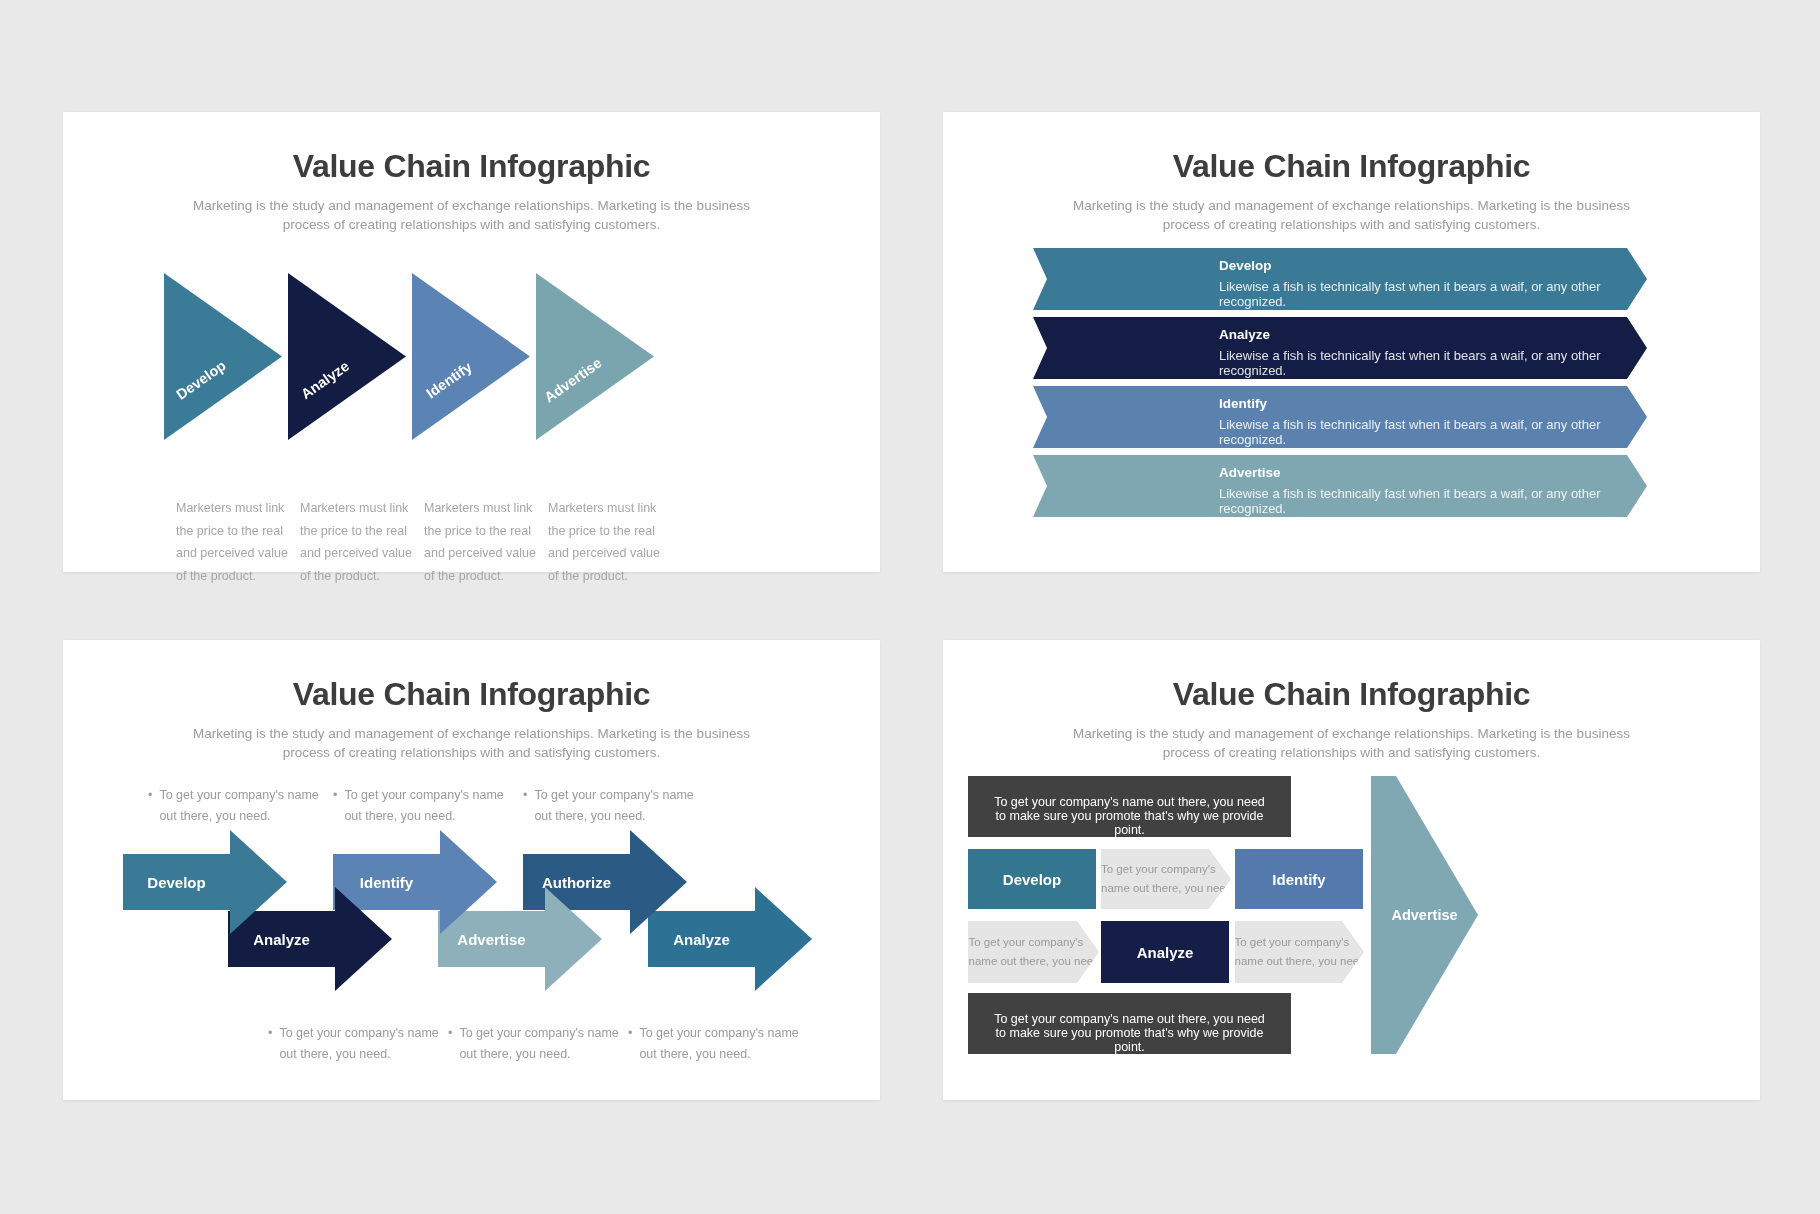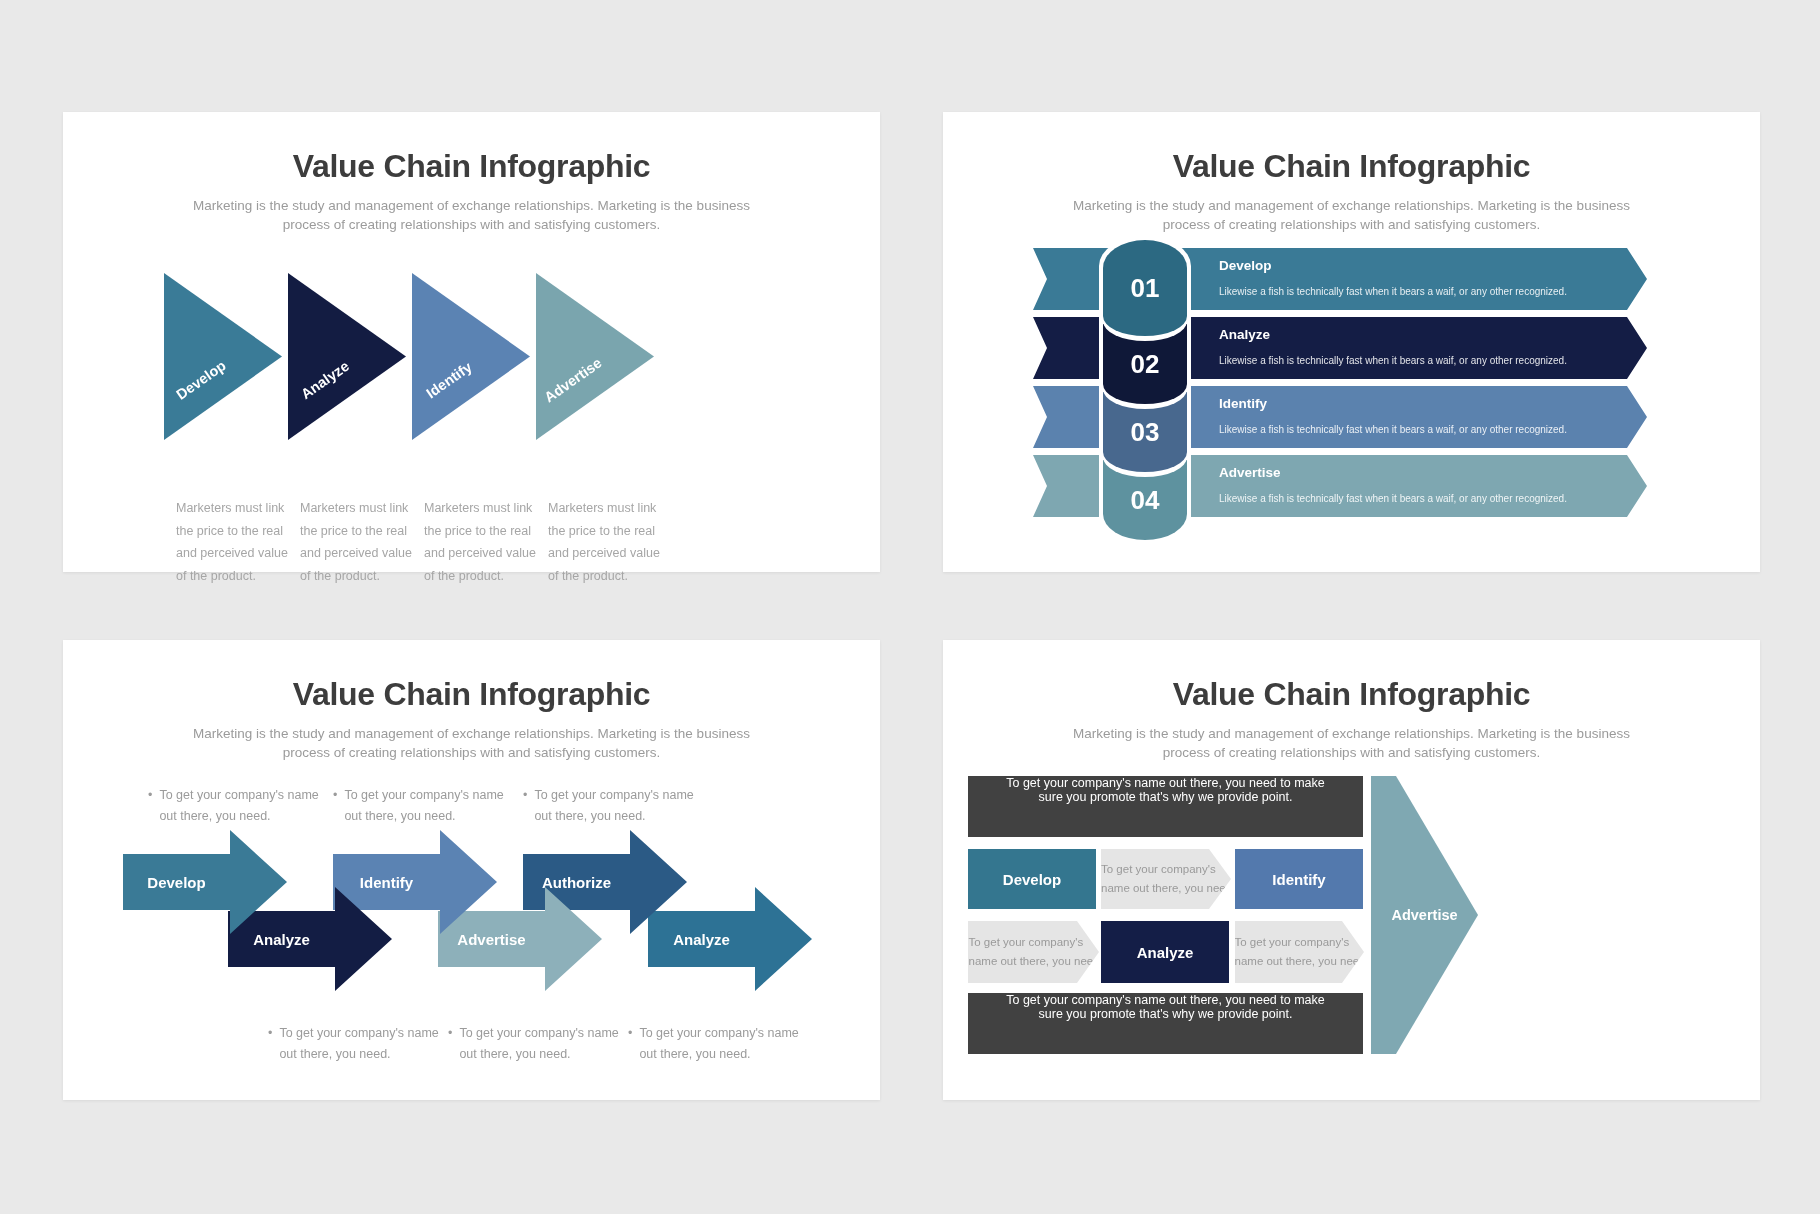--- a/index.html
+++ b/index.html
@@ -37,21 +37,21 @@
   }
 
   
   .band {
     position:absolute; left:90px; width:614px; height:62px; box-sizing:border-box;
     padding:10px 0 0 186px;
     clip-path:polygon(0 0, calc(100% - 20px) 0, 100% 50%, calc(100% - 20px) 100%, 0 100%, 14px 50%);
     z-index:1;
   }
   .band-title { font-size:13.5px; font-weight:700; color:#fff; }
-  .band-desc  { font-size:10px; color:rgba(255,255,255,.88); margin-top:13px; }
+  .band-desc  { font-size:13px; color:rgba(255,255,255,.88); margin-top:6px; }
   .cylinder {
     position:absolute; left:156px; top:124px; width:92px; box-sizing:border-box;
     padding:4px; background:#fff; z-index:2;
     border-radius:46px 46px 46px 46px / 30px 30px 26px 26px;
   }
   .cyl-seg {
     position:relative; width:84px; display:flex; align-items:center; justify-content:center;
     color:#fff; font-weight:700; font-size:26px;
     border-radius:0 0 50% 50% / 0 0 20px 20px;
     box-shadow:0 5px 0 #ffffff;
@@ -70,22 +70,22 @@
   .s3label {
     position:absolute; left:0; top:24px; width:107px; height:56px;
     display:flex; align-items:center; justify-content:center;
     color:#fff; font-weight:700; font-size:15px;
   }
   .bullet { position:absolute; display:flex; gap:7px; font-size:12.5px; line-height:1.7; color:#9b9b9b; }
   .bullet .txt { width:160px; }
 
   
   .gbanner {
-    position:absolute; left:25px; width:395px; height:61px; box-sizing:border-box;
-    display:flex; align-items:flex-start; justify-content:center; text-align:center;
+    position:absolute; left:25px; width:323px; height:61px; box-sizing:border-box;
+    display:flex; align-items:flex-end; justify-content:center; text-align:center;
     color:#fff; font-size:12.5px; padding:0 26px;
   }
   .s4box {
     position:absolute; display:flex; align-items:center; justify-content:center;
     color:#fff; font-weight:700; font-size:15px;
   }
   .s4garrow {
     position:absolute; box-sizing:border-box;
     clip-path:polygon(0 0, calc(100% - 22px) 0, 100% 50%, calc(100% - 22px) 100%, 0 100%);
     display:flex; align-items:center; justify-content:center;
@@ -151,34 +151,20 @@
     </div>
     <div class="band" style="top: 274px; background-color: rgb(91, 130, 174);">
       <div class="band-title">Identify</div>
       <div class="band-desc">Likewise a fish is technically fast when it bears a waif, or any other recognized.</div>
     </div>
     <div class="band" style="top: 343px; background-color: rgb(126, 167, 177);">
       <div class="band-title">Advertise</div>
       <div class="band-desc">Likewise a fish is technically fast when it bears a waif, or any other recognized.</div>
     </div>
 
-    <div class="cylinder">
-      <div class="cyl-seg s1" style="background-color: rgb(44, 105, 130);">
-        <span>01</span>
-      </div>
-      <div class="cyl-seg s2" style="background-color: rgb(15, 24, 56);">
-        <span>02</span>
-      </div>
-      <div class="cyl-seg s3" style="background-color: rgb(72, 104, 142);">
-        <span>03</span>
-      </div>
-      <div class="cyl-seg s4" style="background-color: rgb(94, 146, 159);">
-        <span>04</span>
-      </div>
-    </div>
   </section>
 
   <section class="slide" style="left:63px; top:640px;">
     <div class="title">Value Chain Infographic</div>
     <div class="subtitle">
       <div>Marketing is the study and management of exchange relationships. Marketing is the business</div>
       <div>process of creating relationships with and satisfying customers.</div>
     </div>
 
     <div class="bullet" style="left:85px; top:145px;">

